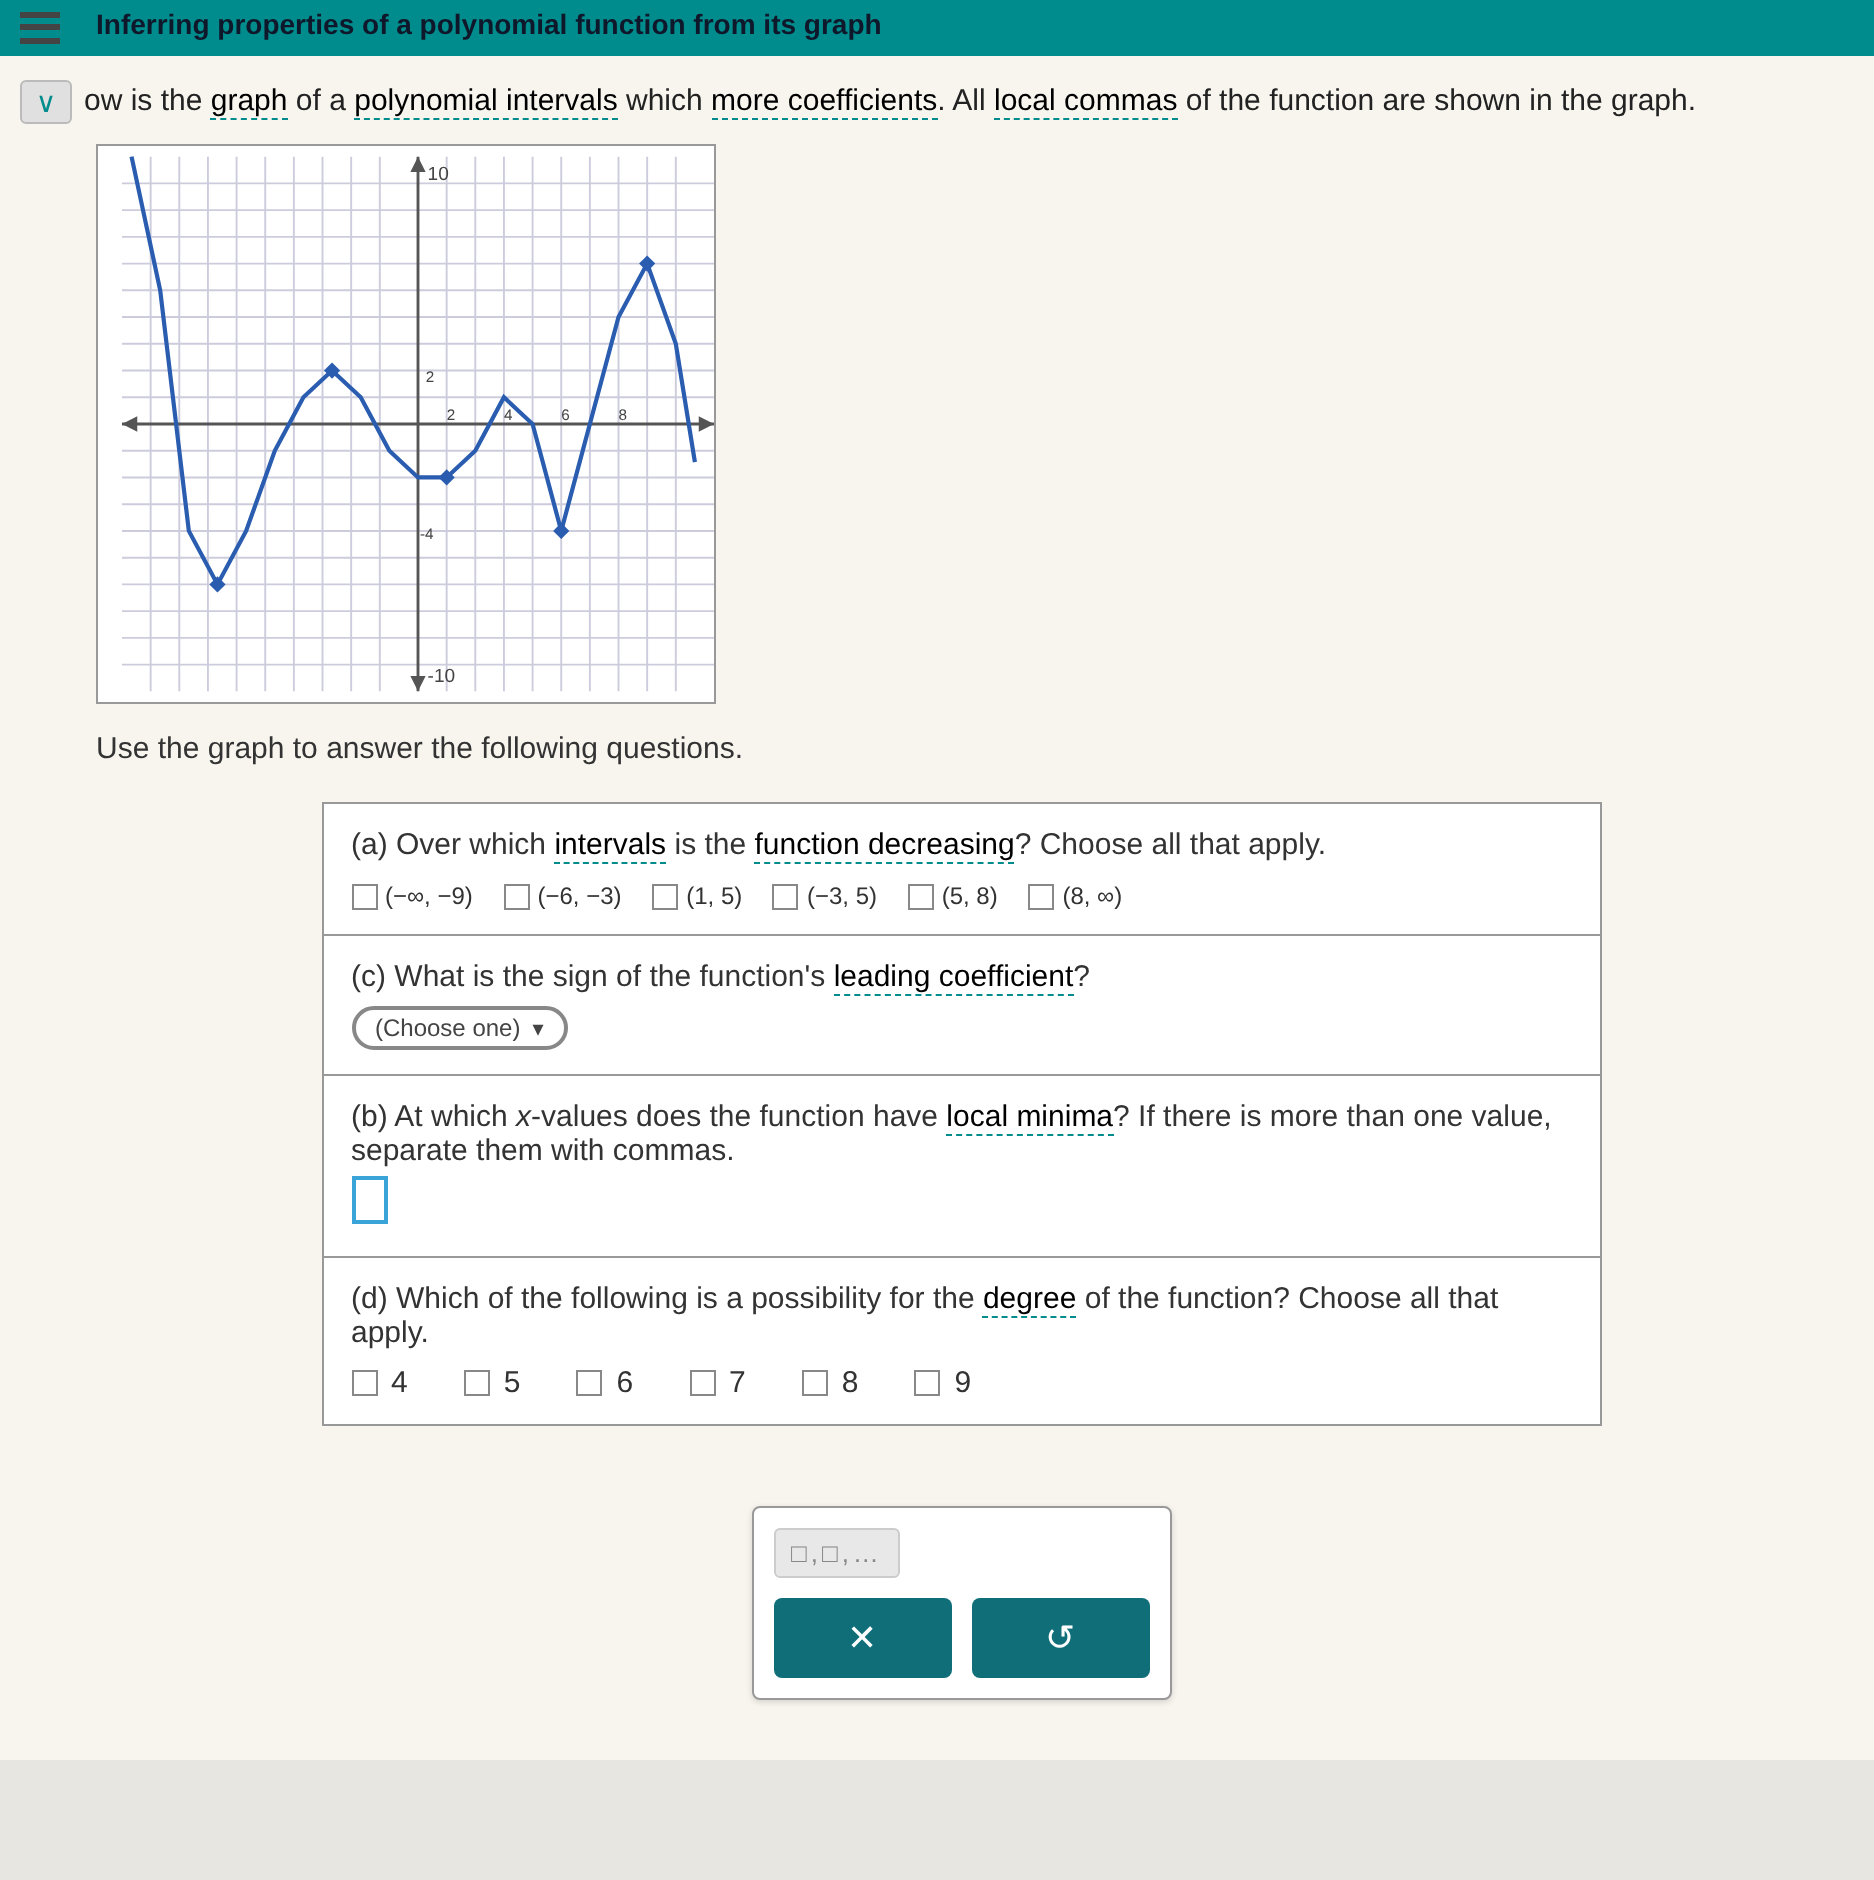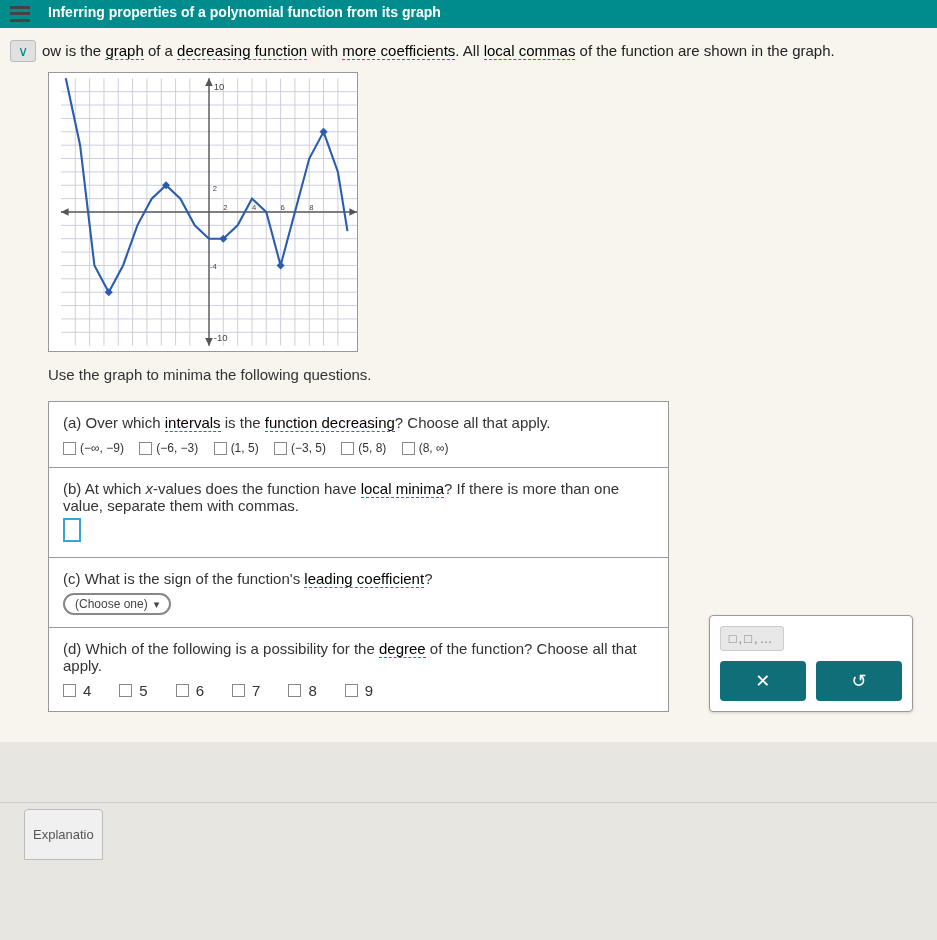--- a/index.html
+++ b/index.html
@@ -4,21 +4,21 @@
 <style>
   * { box-sizing: border-box; margin: 0; padding: 0; }
   body {
     font-family: Arial, Helvetica, sans-serif;
     background: #e8e6e1;
     width: 937px;
     color: #333;
   }
   .header-bar {
     background: #008c8c;
-    color: #ffffff;
+    color: #0f172a;
     padding: 4px 12px 8px 48px;
     font-size: 14px;
     font-weight: bold;
   }
   .menu-icon {
     position: absolute;
     left: 10px; top: 6px;
     width: 20px; height: 16px;
     border-top: 3px solid #444;
     border-bottom: 3px solid #444;
@@ -58,21 +58,21 @@
   .graph-box {
     width: 310px; height: 280px;
     background: #fff;
     border: 1px solid #999;
     position: relative;
     margin-bottom: 14px;
     padding-left: 12px;
   }
   .graph-box svg { width: 100%; height: 100%; display: block; }
   .prompt-line { font-size: 15px; color: #333; margin-bottom: 18px; }
-  .qa-row { display: flex; gap: 40px; align-items: flex-end; }
+  .qa-row { display: flex; gap: 40px; align-items: center; flex-direction: column; }
   .qa-table {
     border: 1px solid #999;
     background: #fff;
     width: 640px;
     border-collapse: collapse;
   }
   .qa-table td {
     border: 1px solid #999;
     padding: 12px 14px;
     font-size: 15px;
@@ -150,21 +150,21 @@
 
 <div class="menu-icon"></div>
 
 <div class="header-bar">
   <span>Inferring properties of a polynomial function from its graph</span>
 </div>
 
 <div class="intro">
   <span class="collapse-btn">∨</span>
   <div class="intro-text">
-    <span>ow is the </span><span class="tlink">graph</span><span> of a </span><span class="tlink">decreasing function</span><span> with </span><span class="tlink">more coefficients</span><span>. All </span><span class="tlink">local commas</span><span> of the function are shown in the graph.</span>
+    <span>ow is the </span><span class="tlink">graph</span><span> of a </span><span class="tlink">polynomial intervals</span><span> which </span><span class="tlink">more coefficients</span><span>. All </span><span class="tlink">local commas</span><span> of the function are shown in the graph.</span>
   </div>
 </div>
 
 <div class="content">
 
   <div class="graph-box">
     <svg viewBox="0 0 310 280">
       <g stroke="#ccd" stroke-width="1">
         <line x1="0" y1="14" x2="310" y2="14"></line>
           <line x1="0" y1="28" x2="310" y2="28"></line>
@@ -221,51 +221,51 @@
       <g fill="#2a5db0">
         <rect x="47" y="221" width="6" height="6" transform="rotate(45 50 224)"></rect>
         <rect x="107" y="109" width="6" height="6" transform="rotate(45 110 112)"></rect>
         <rect x="167" y="165" width="6" height="6" transform="rotate(45 170 168)"></rect>
         <rect x="227" y="193" width="6" height="6" transform="rotate(45 230 196)"></rect>
         <rect x="272" y="53" width="6" height="6" transform="rotate(45 275 56)"></rect>
       </g>
     </svg>
   </div>
 
-  <div class="prompt-line">Use the graph to minima the following questions.</div>
+  <div class="prompt-line">Use the graph to answer the following questions.</div>
 
   <div class="qa-row">
     <table class="qa-table">
       <tbody>
           <tr>
             <td>
         <span>(a) Over which </span><span class="tlink">intervals</span><span> is the </span><span class="tlink">function decreasing</span><span>? Choose all that apply.</span>
         <div class="options-line">
           <span class="opt"><span class="cb"></span><span>(−∞, −9)</span></span>
           <span class="opt"><span class="cb"></span><span>(−6, −3)</span></span>
           <span class="opt"><span class="cb"></span><span>(1, 5)</span></span>
           <span class="opt"><span class="cb"></span><span>(−3, 5)</span></span>
           <span class="opt"><span class="cb"></span><span>(5, 8)</span></span>
           <span class="opt"><span class="cb"></span><span>(8, ∞)</span></span>
         </div>
       </td>
           </tr>
       <tr>
             <td>
-        <span>(b) At which </span><i>x</i><span>-values does the function have </span><span class="tlink">local minima</span><span>? If there is more than one value, separate them with commas.</span>
-        <div><span class="text-input"></span></div>
-      </td>
-          </tr>
-      <tr>
-            <td>
         <span>(c) What is the sign of the function's </span><span class="tlink">leading coefficient</span><span>?</span>
         <div><span class="choose-one">
                   <span>(Choose one)</span>
                   <span class="dd">▾</span>
                 </span></div>
+      </td>
+          </tr>
+      <tr>
+            <td>
+        <span>(b) At which </span><i>x</i><span>-values does the function have </span><span class="tlink">local minima</span><span>? If there is more than one value, separate them with commas.</span>
+        <div><span class="text-input"></span></div>
       </td>
           </tr>
       <tr>
             <td>
         <span>(d) Which of the following is a possibility for the </span><span class="tlink">degree</span><span> of the function? Choose all that apply.</span>
         <div class="deg-line">
           <span class="opt">
                   <span class="cb"></span>
                   <span>4</span>
                 </span>

